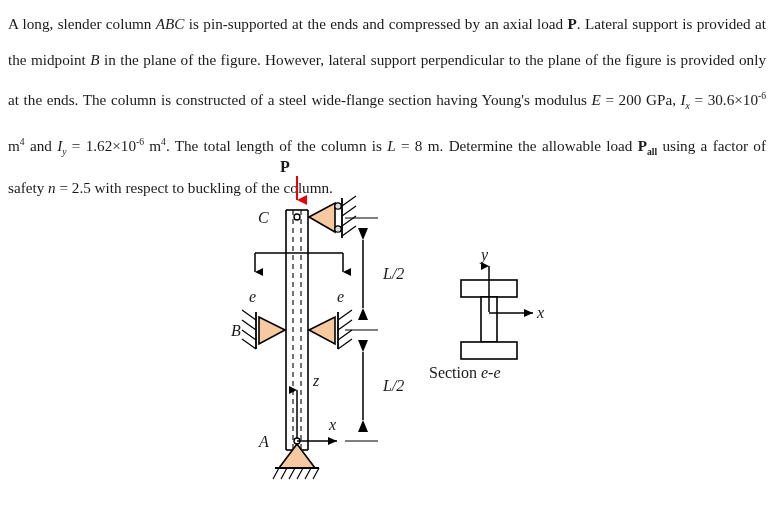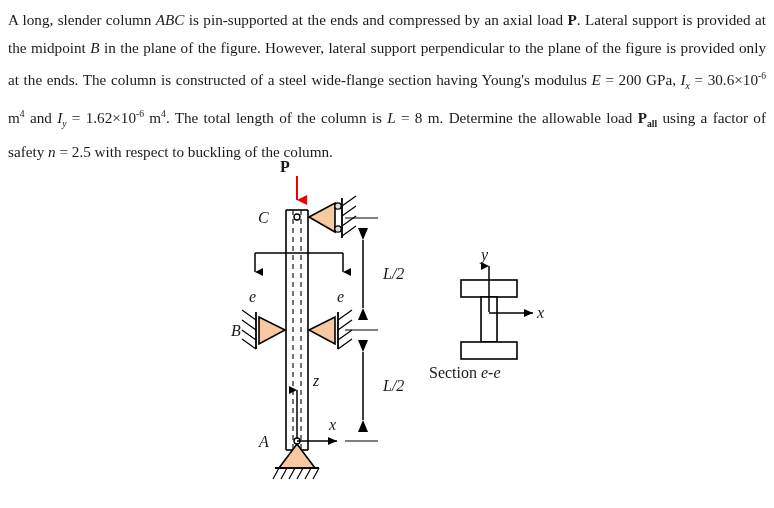--- a/index.html
+++ b/index.html
@@ -14,21 +14,21 @@
     font-family: "Liberation Serif", serif;
     color: #1a1a1a;
     overflow: hidden;
   }
   #problem-statement {
     position: absolute;
     left: 8px;
     top: 6px;
     width: 758px;
     font-size: 15.2px;
-    line-height: 28px;
+    line-height: 36px;
     text-align: justify;
     text-justify: inter-word;
   }
   .it { font-style: italic; }
   .bold { font-weight: bold; }
   sup, sub {
     font-size: 9.6px;
     font-style: normal;
   }
   sup { vertical-align: super; }

